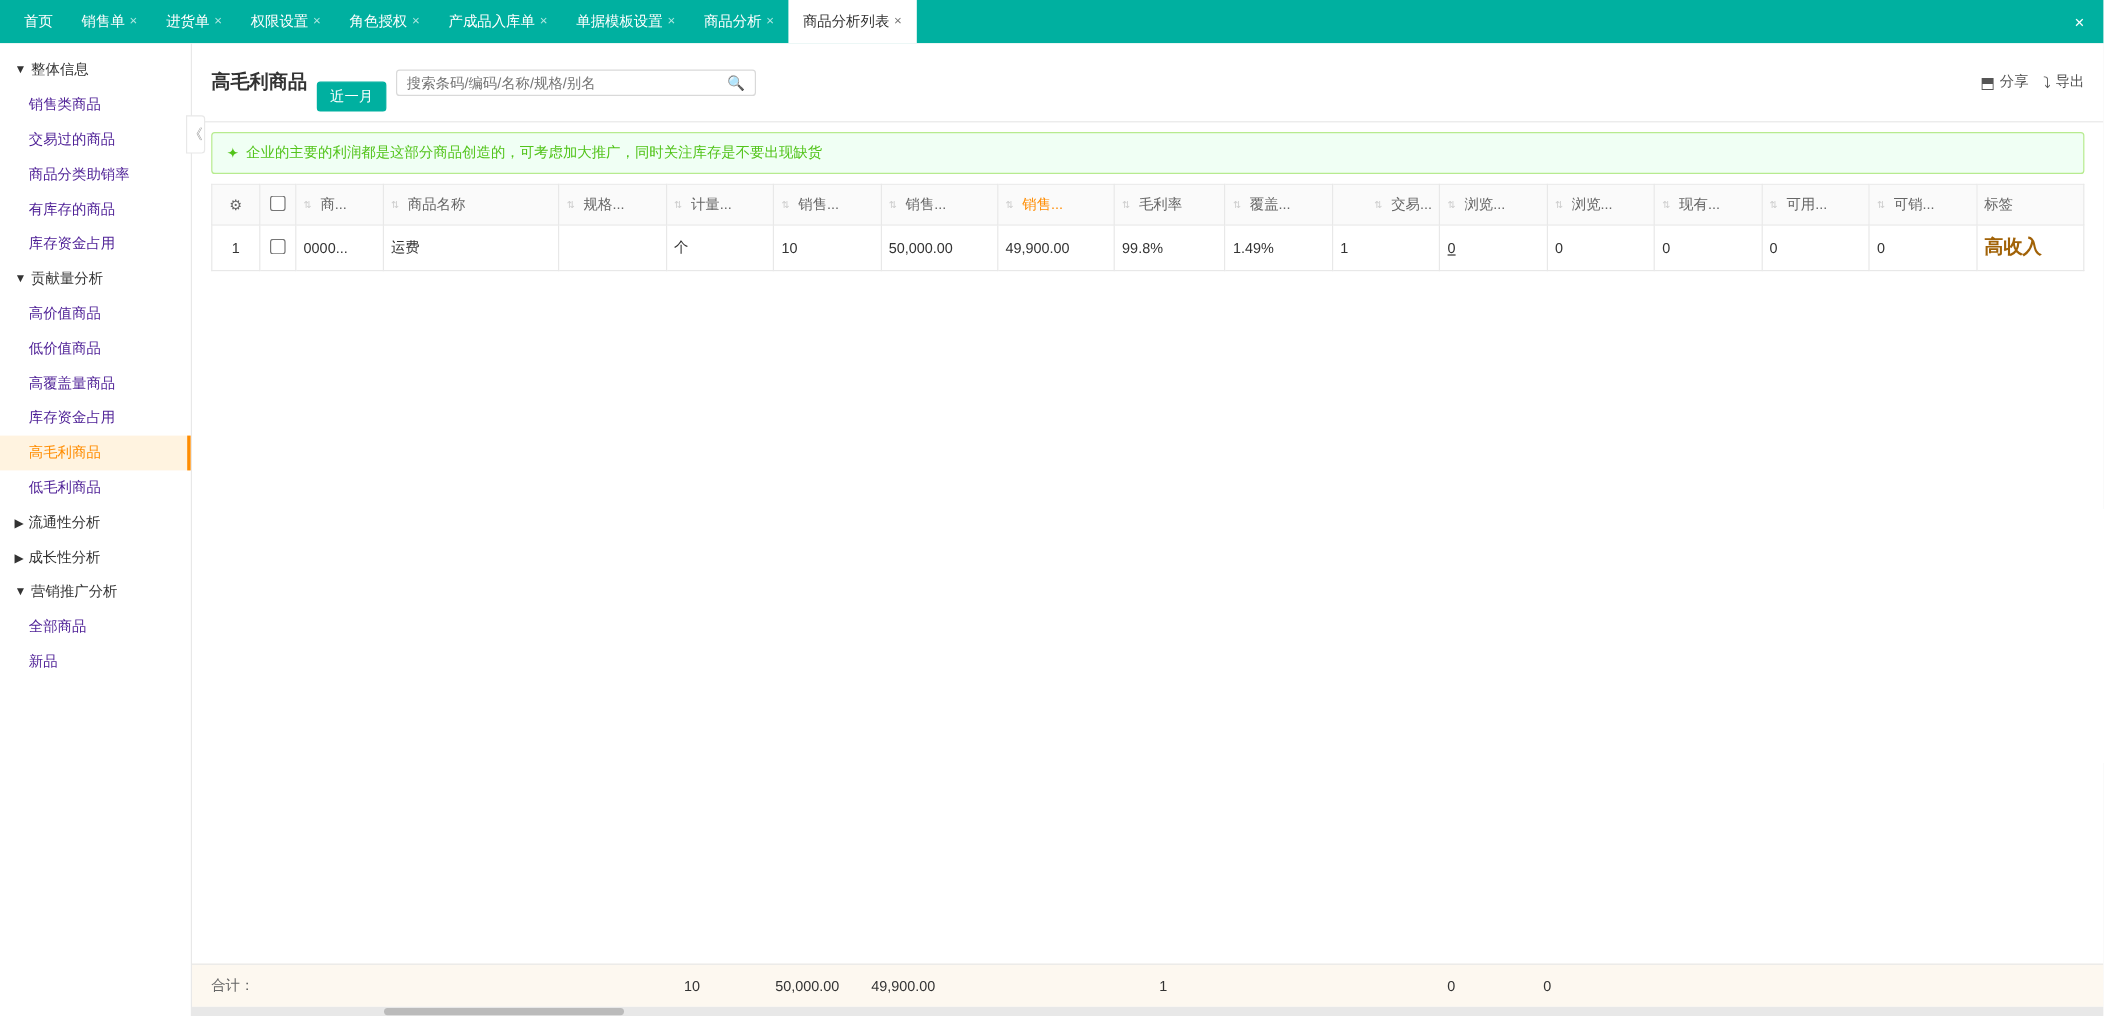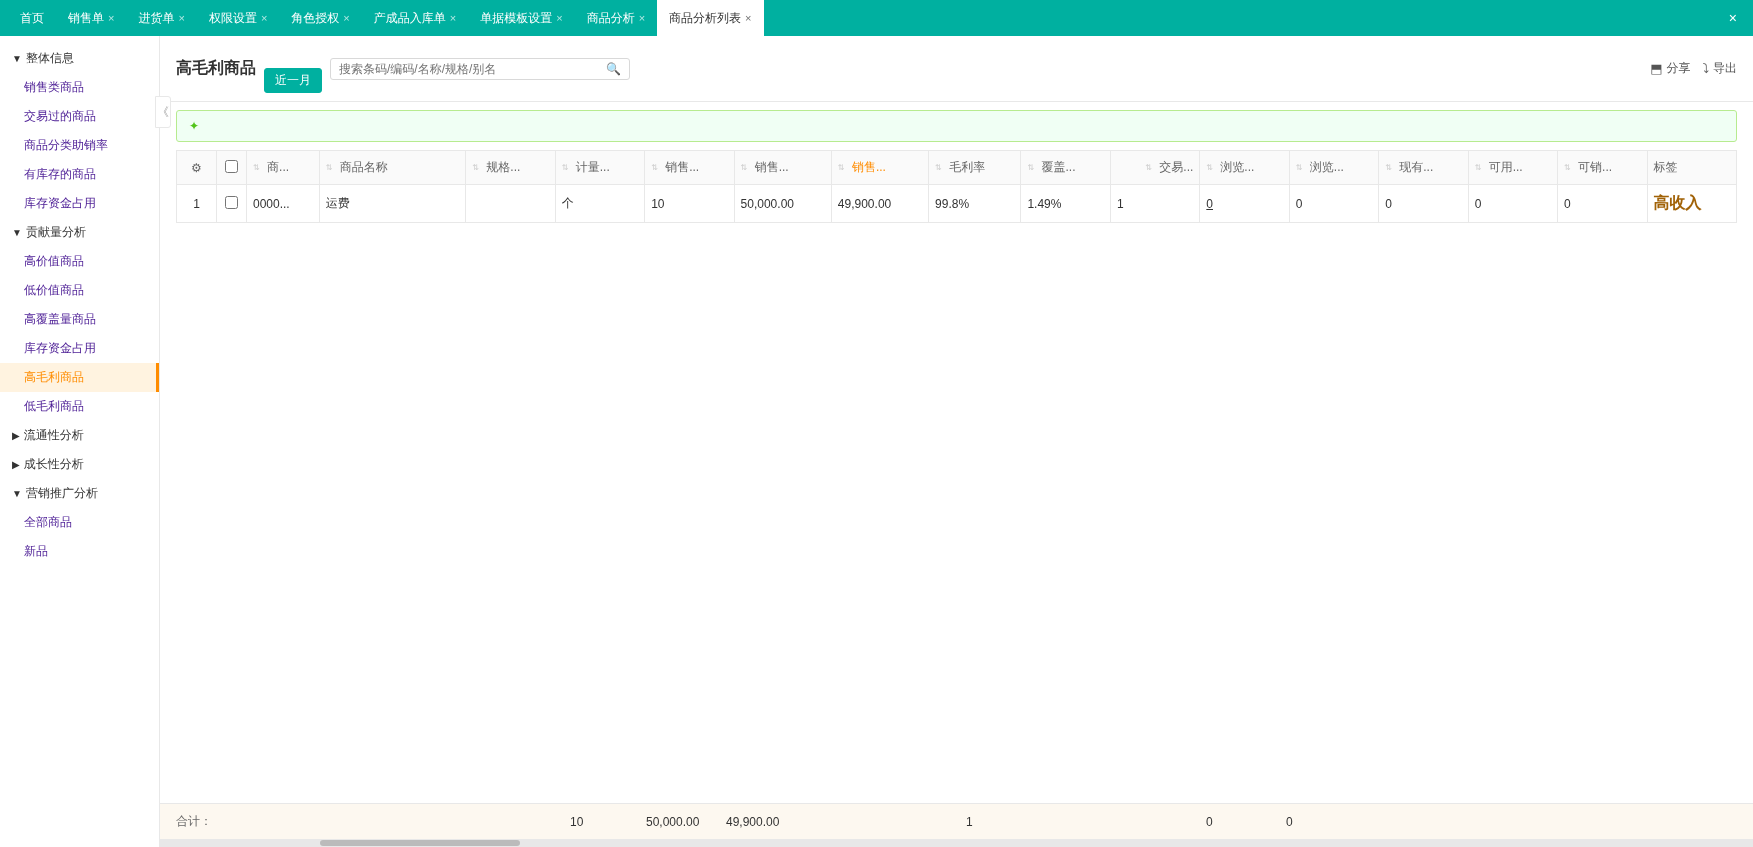--- a/index.html
+++ b/index.html
@@ -406,20 +406,21 @@
           </div>
           <div class="action-btn">
             <span style="font-size:13px;">⤵</span>
             <span>导出</span>
           </div>
         </div>
       </div>
 
       <div class="info-banner">
         <span>✦</span>
+        <span>企业的主要的利润都是这部分商品创造的，可考虑加大推广，同时关注库存是不要出现缺货</span>
       </div>
 
       <div class="table-container">
         <table>
           <thead>
             <tr>
               <th style="width:40px; text-align:center;">
                 <span style="cursor:pointer;">⚙</span>
               </th>
               <th style="width:30px; text-align:center;">

